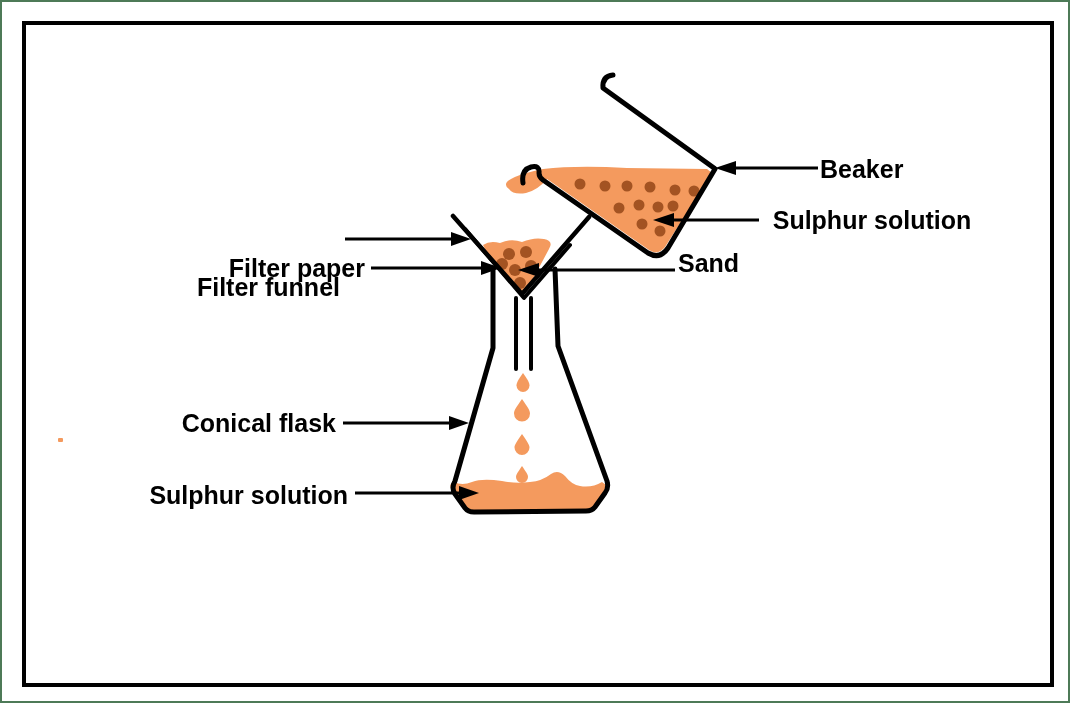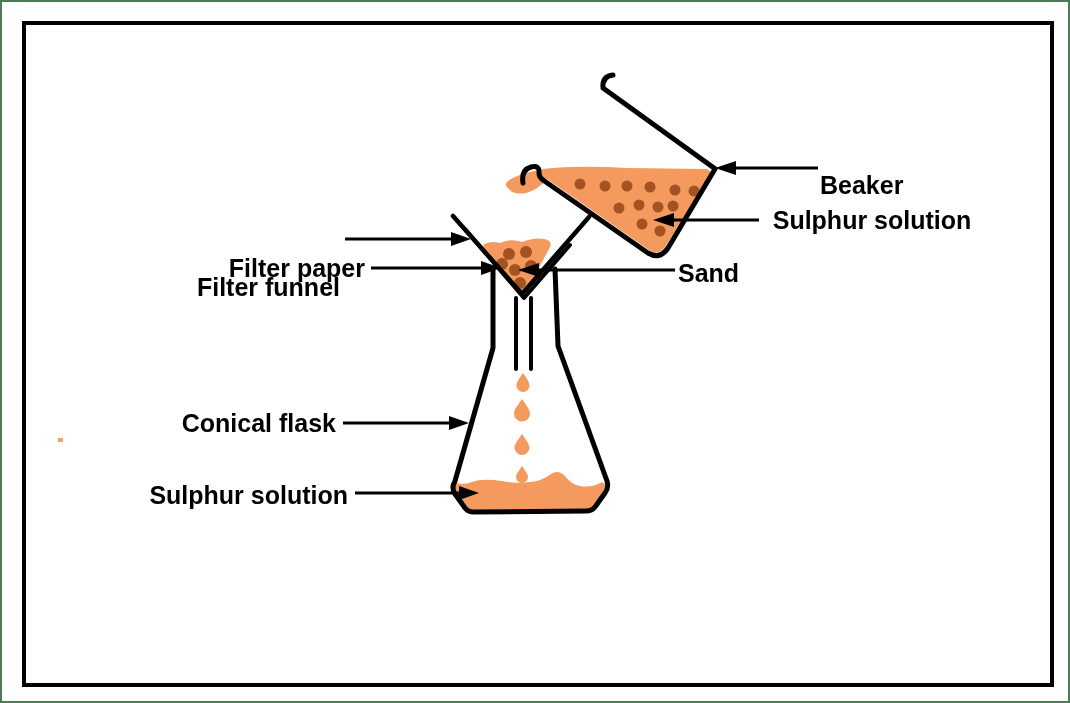--- a/index.html
+++ b/index.html
@@ -135,23 +135,23 @@
     <g>
       <line class="aln" x1="353" y1="491" x2="460" y2="491"></line>
       <polygon class="ahd" points="477,491 457,484 457,498"></polygon>
     </g>
   </svg>
 
   <div class="label" style="top:230px; right:728px;margin-top:40px;">Filter funnel</div>
 
   <div class="label" style="top:251px; right:703px;">Filter paper</div>
 
-  <div class="label" style="top:256px; left:676px;text-align:center;">Sand</div>
+  <div class="label" style="top:246px; left:676px;text-align:center;">Sand</div>
 
-  <div class="label" style="top:168px; left:818px;">Beaker</div>
+  <div class="label" style="top:152px; left:818px;">Beaker</div>
 
   <div class="label two-line" style="top:200px; left:755px; width:230px;">
     <div>Sulphur solution</div>
   </div>
 
   <div class="label" style="top:406px; right:732px;">Conical flask</div>
 
   <div class="label" style="top:478px; right:720px;">Sulphur solution</div>
 
 

